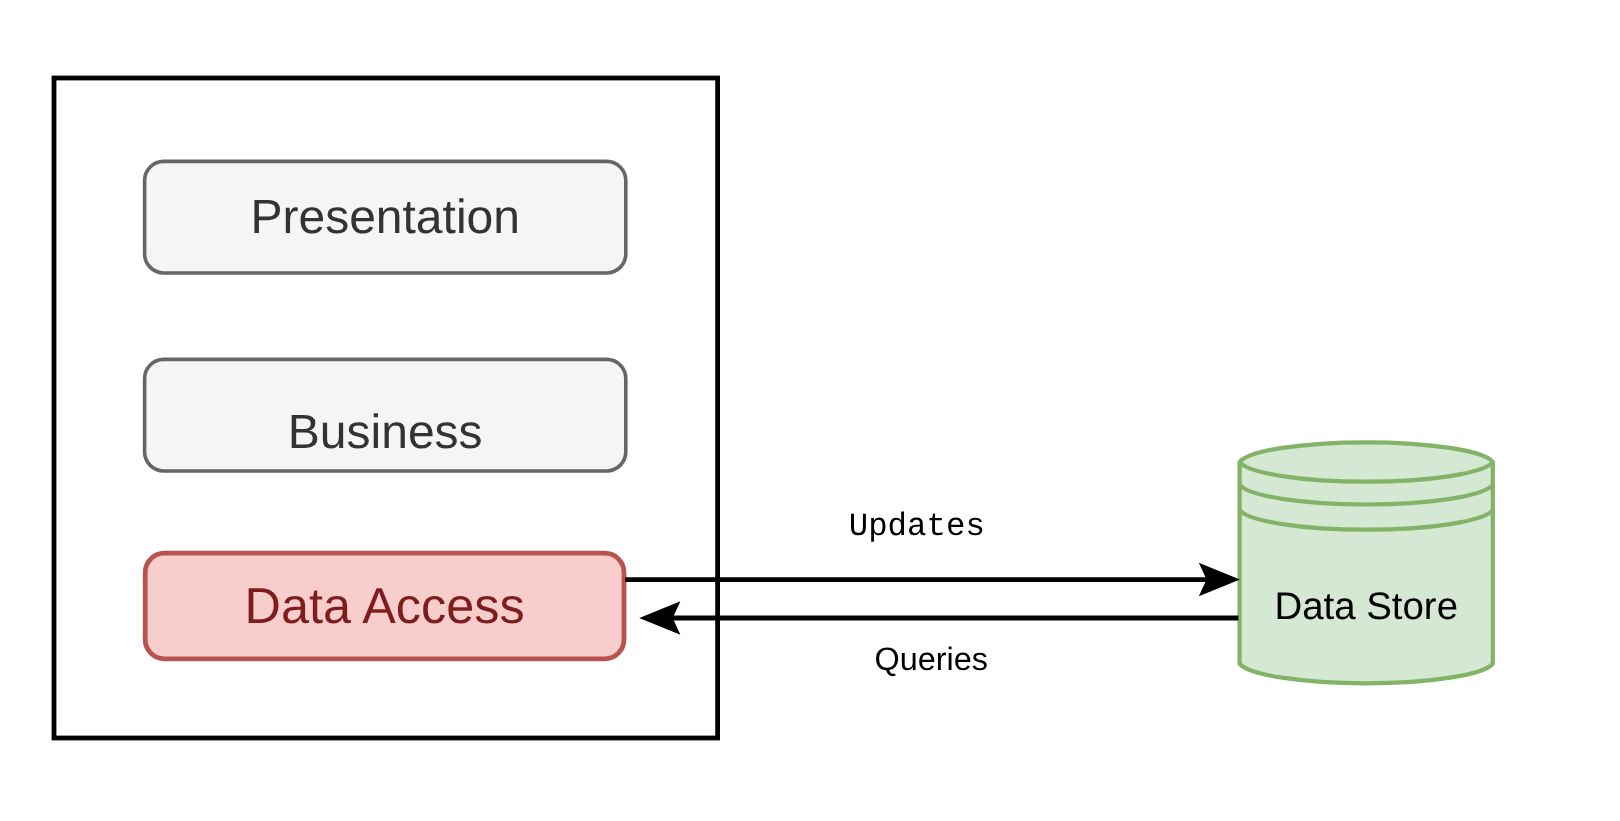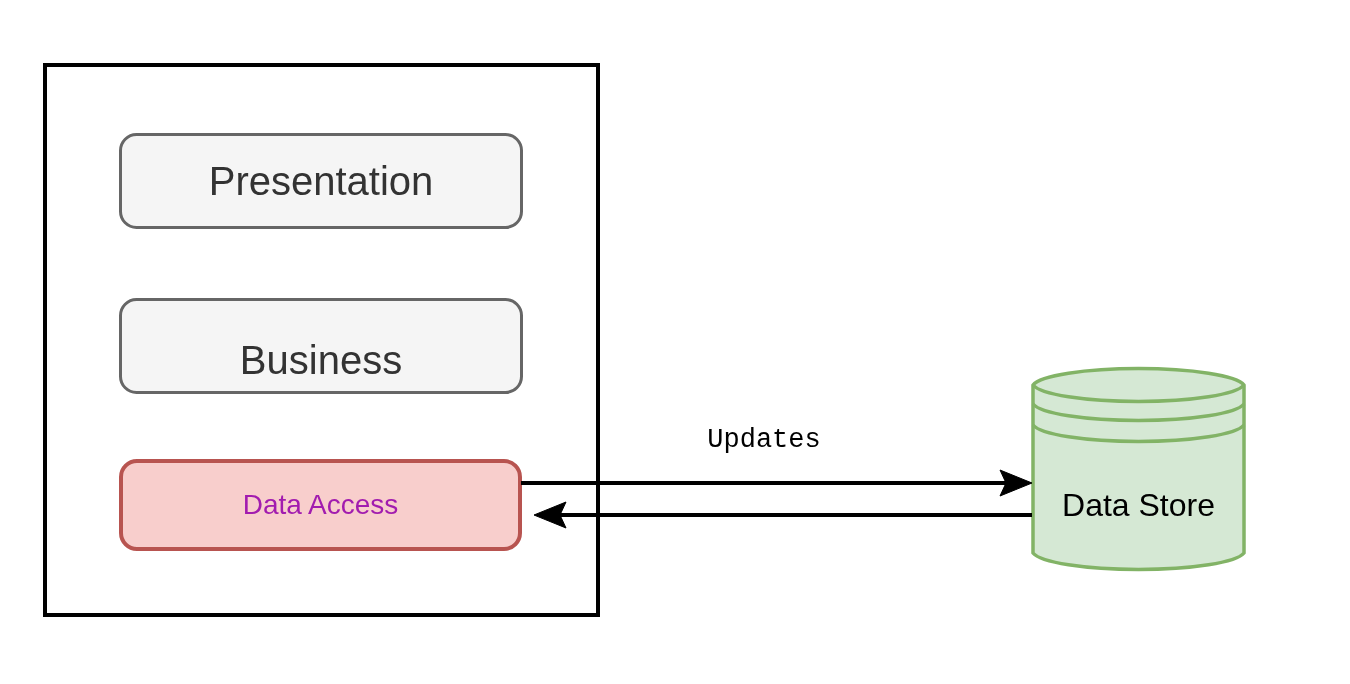--- a/index.html
+++ b/index.html
@@ -32,22 +32,22 @@
     white-space: nowrap;
     pointer-events: none;
     border-radius: 26px;
   }
   #label-presentation,
   #label-business {
     font-size: 40px;
     color: #333333;
   }
   #label-data-access {
-    font-size: 28px;
-    color: #a21caf;
+    font-size: 42px;
+    color: #7f1d1d;
   }
   #label-data-store {
     font-size: 32px;
     color: #000000;
   }
   #label-updates,
   #label-queries {
     font-size: 27px;
     color: #000000;
   }
@@ -92,14 +92,15 @@
   <div class="node-label" id="label-presentation" style="left:120px; top:134px; width:402px; height:94px;">Presentation</div>
 
   <div class="node-label" id="label-business" style="left:120px; top:299px; width:402px; height:122px;">Business</div>
 
   <div class="node-label" id="label-data-access" style="left:120px; top:460px; width:401px; height:90px;">Data Access</div>
 
   <div class="node-label" id="label-data-store" style="left:1032px; top:483px; width:213px; height:44px;">Data Store</div>
 
   <div class="node-label" id="label-updates" style="left:664px; top:422px; width:200px; height:36px;font-family:Liberation Mono, monospace;">Updates</div>
 
+  <div class="node-label" id="label-queries" style="left:676px; top:531px; width:200px; height:36px;">Queries</div>
 
 </div>
 
 </body></html>

